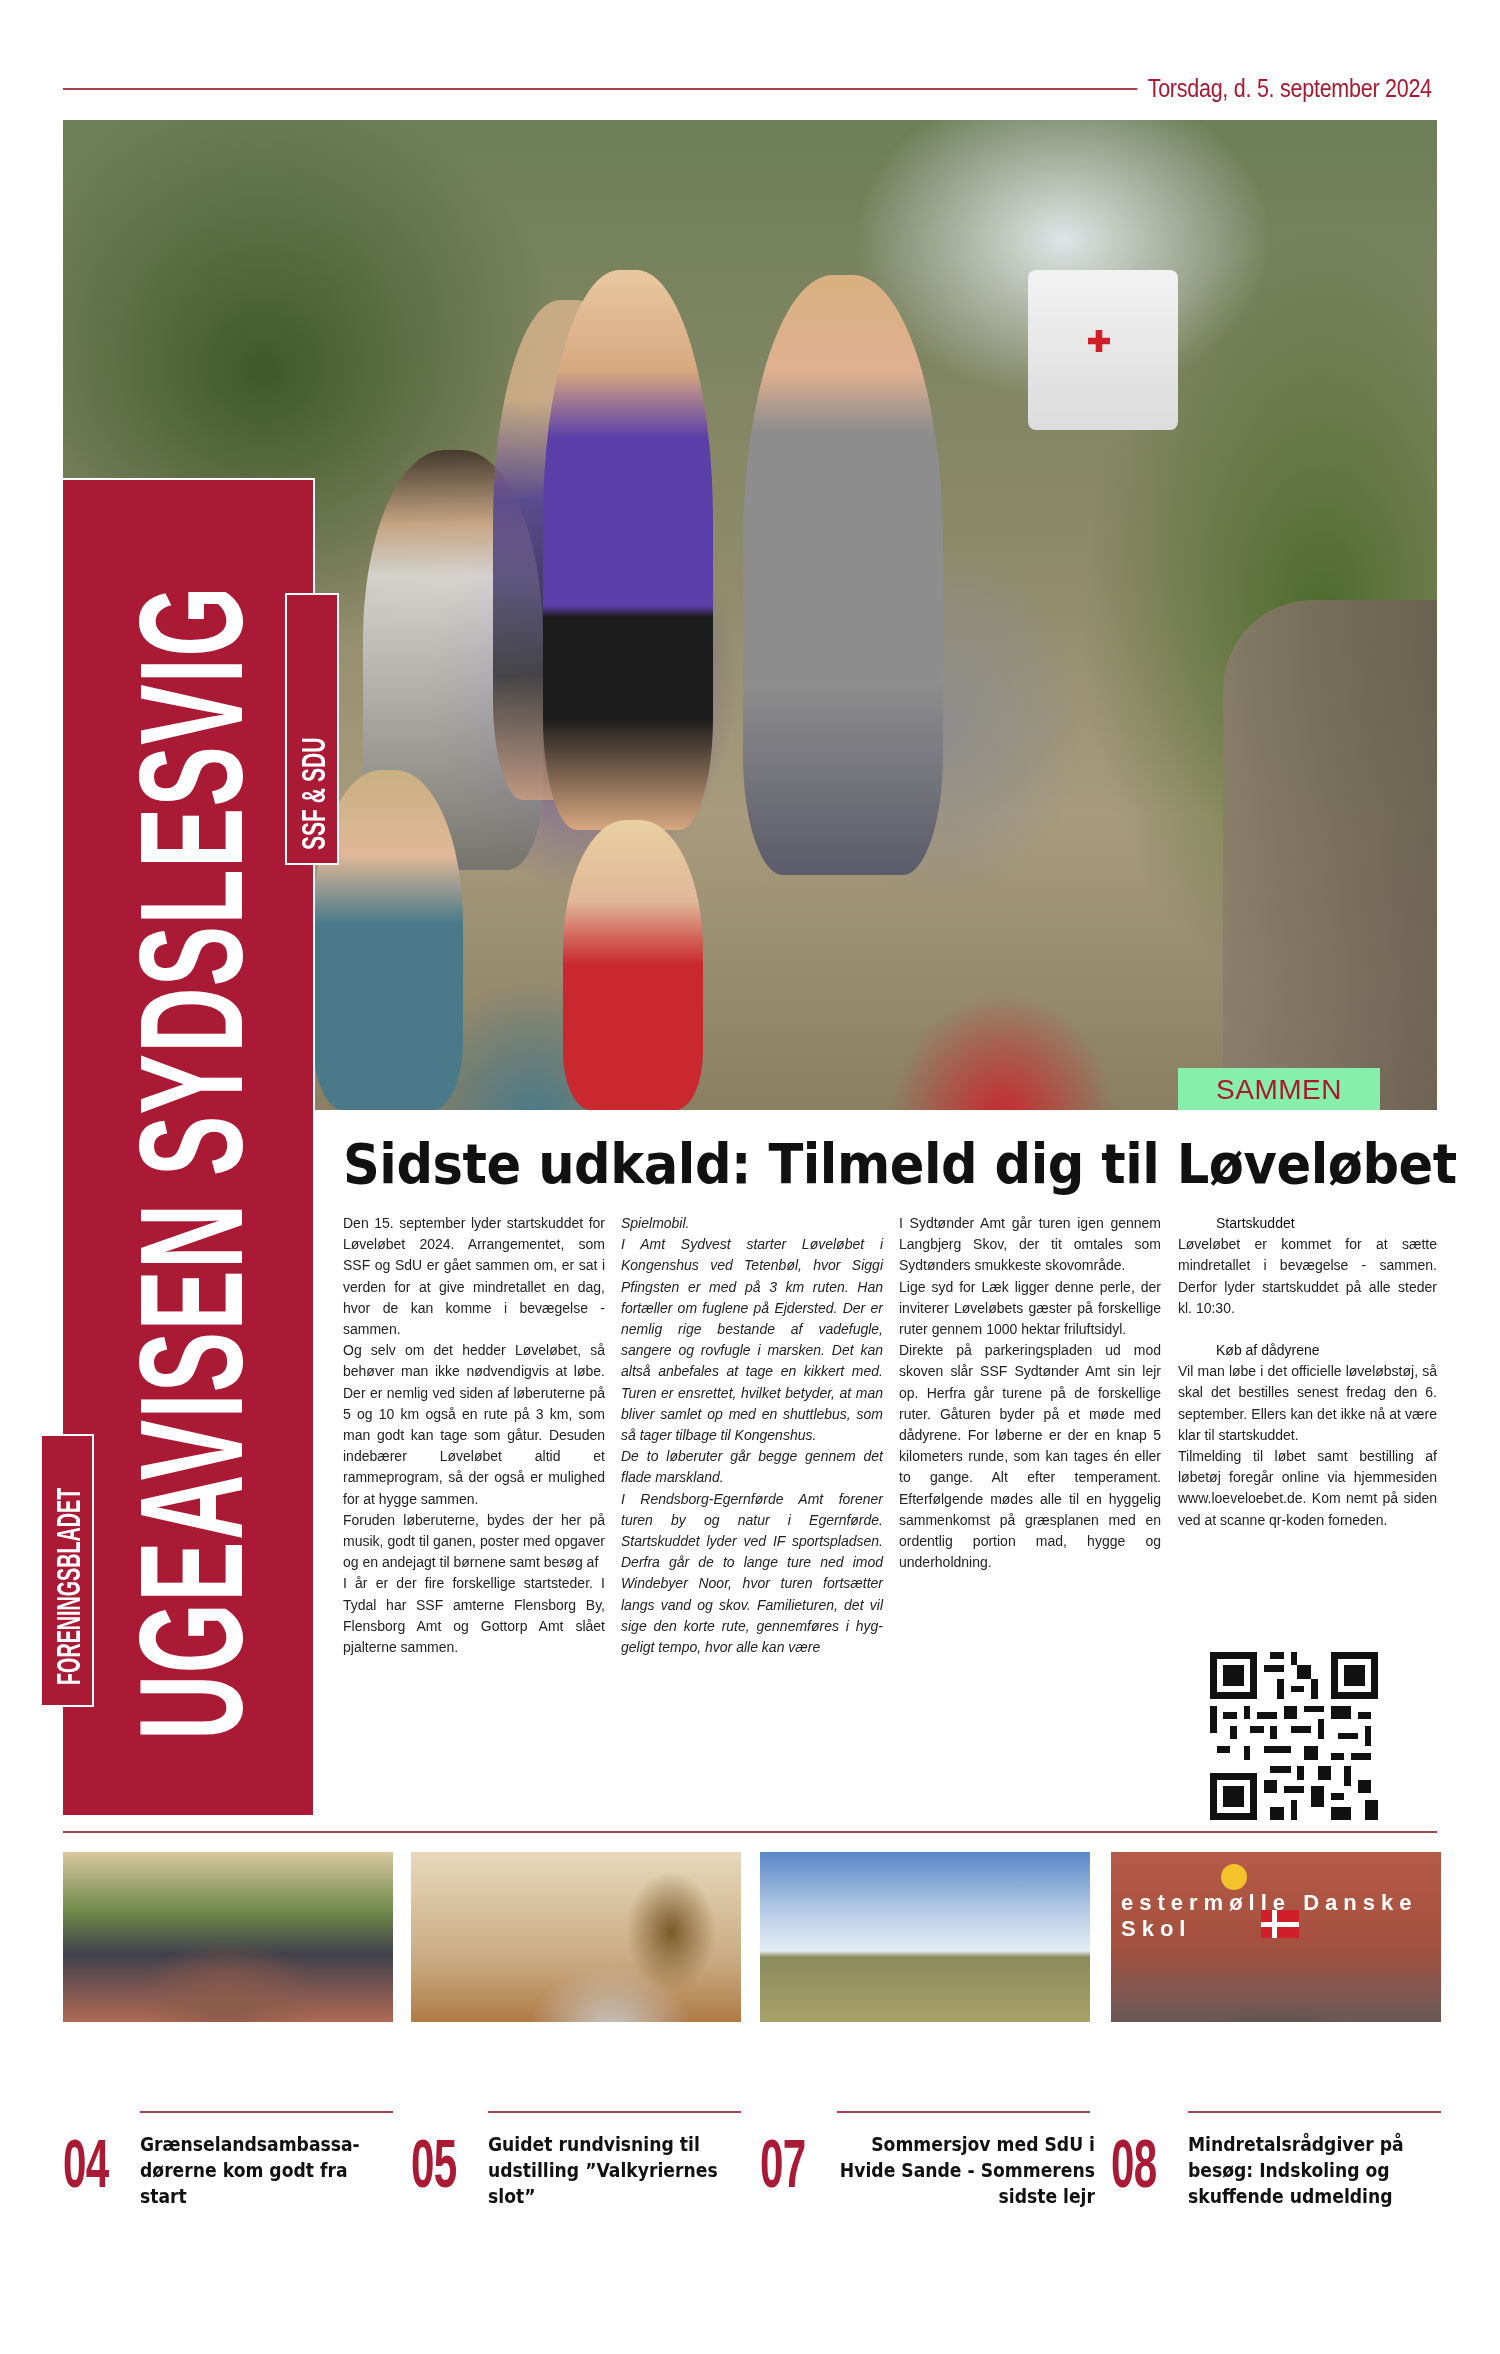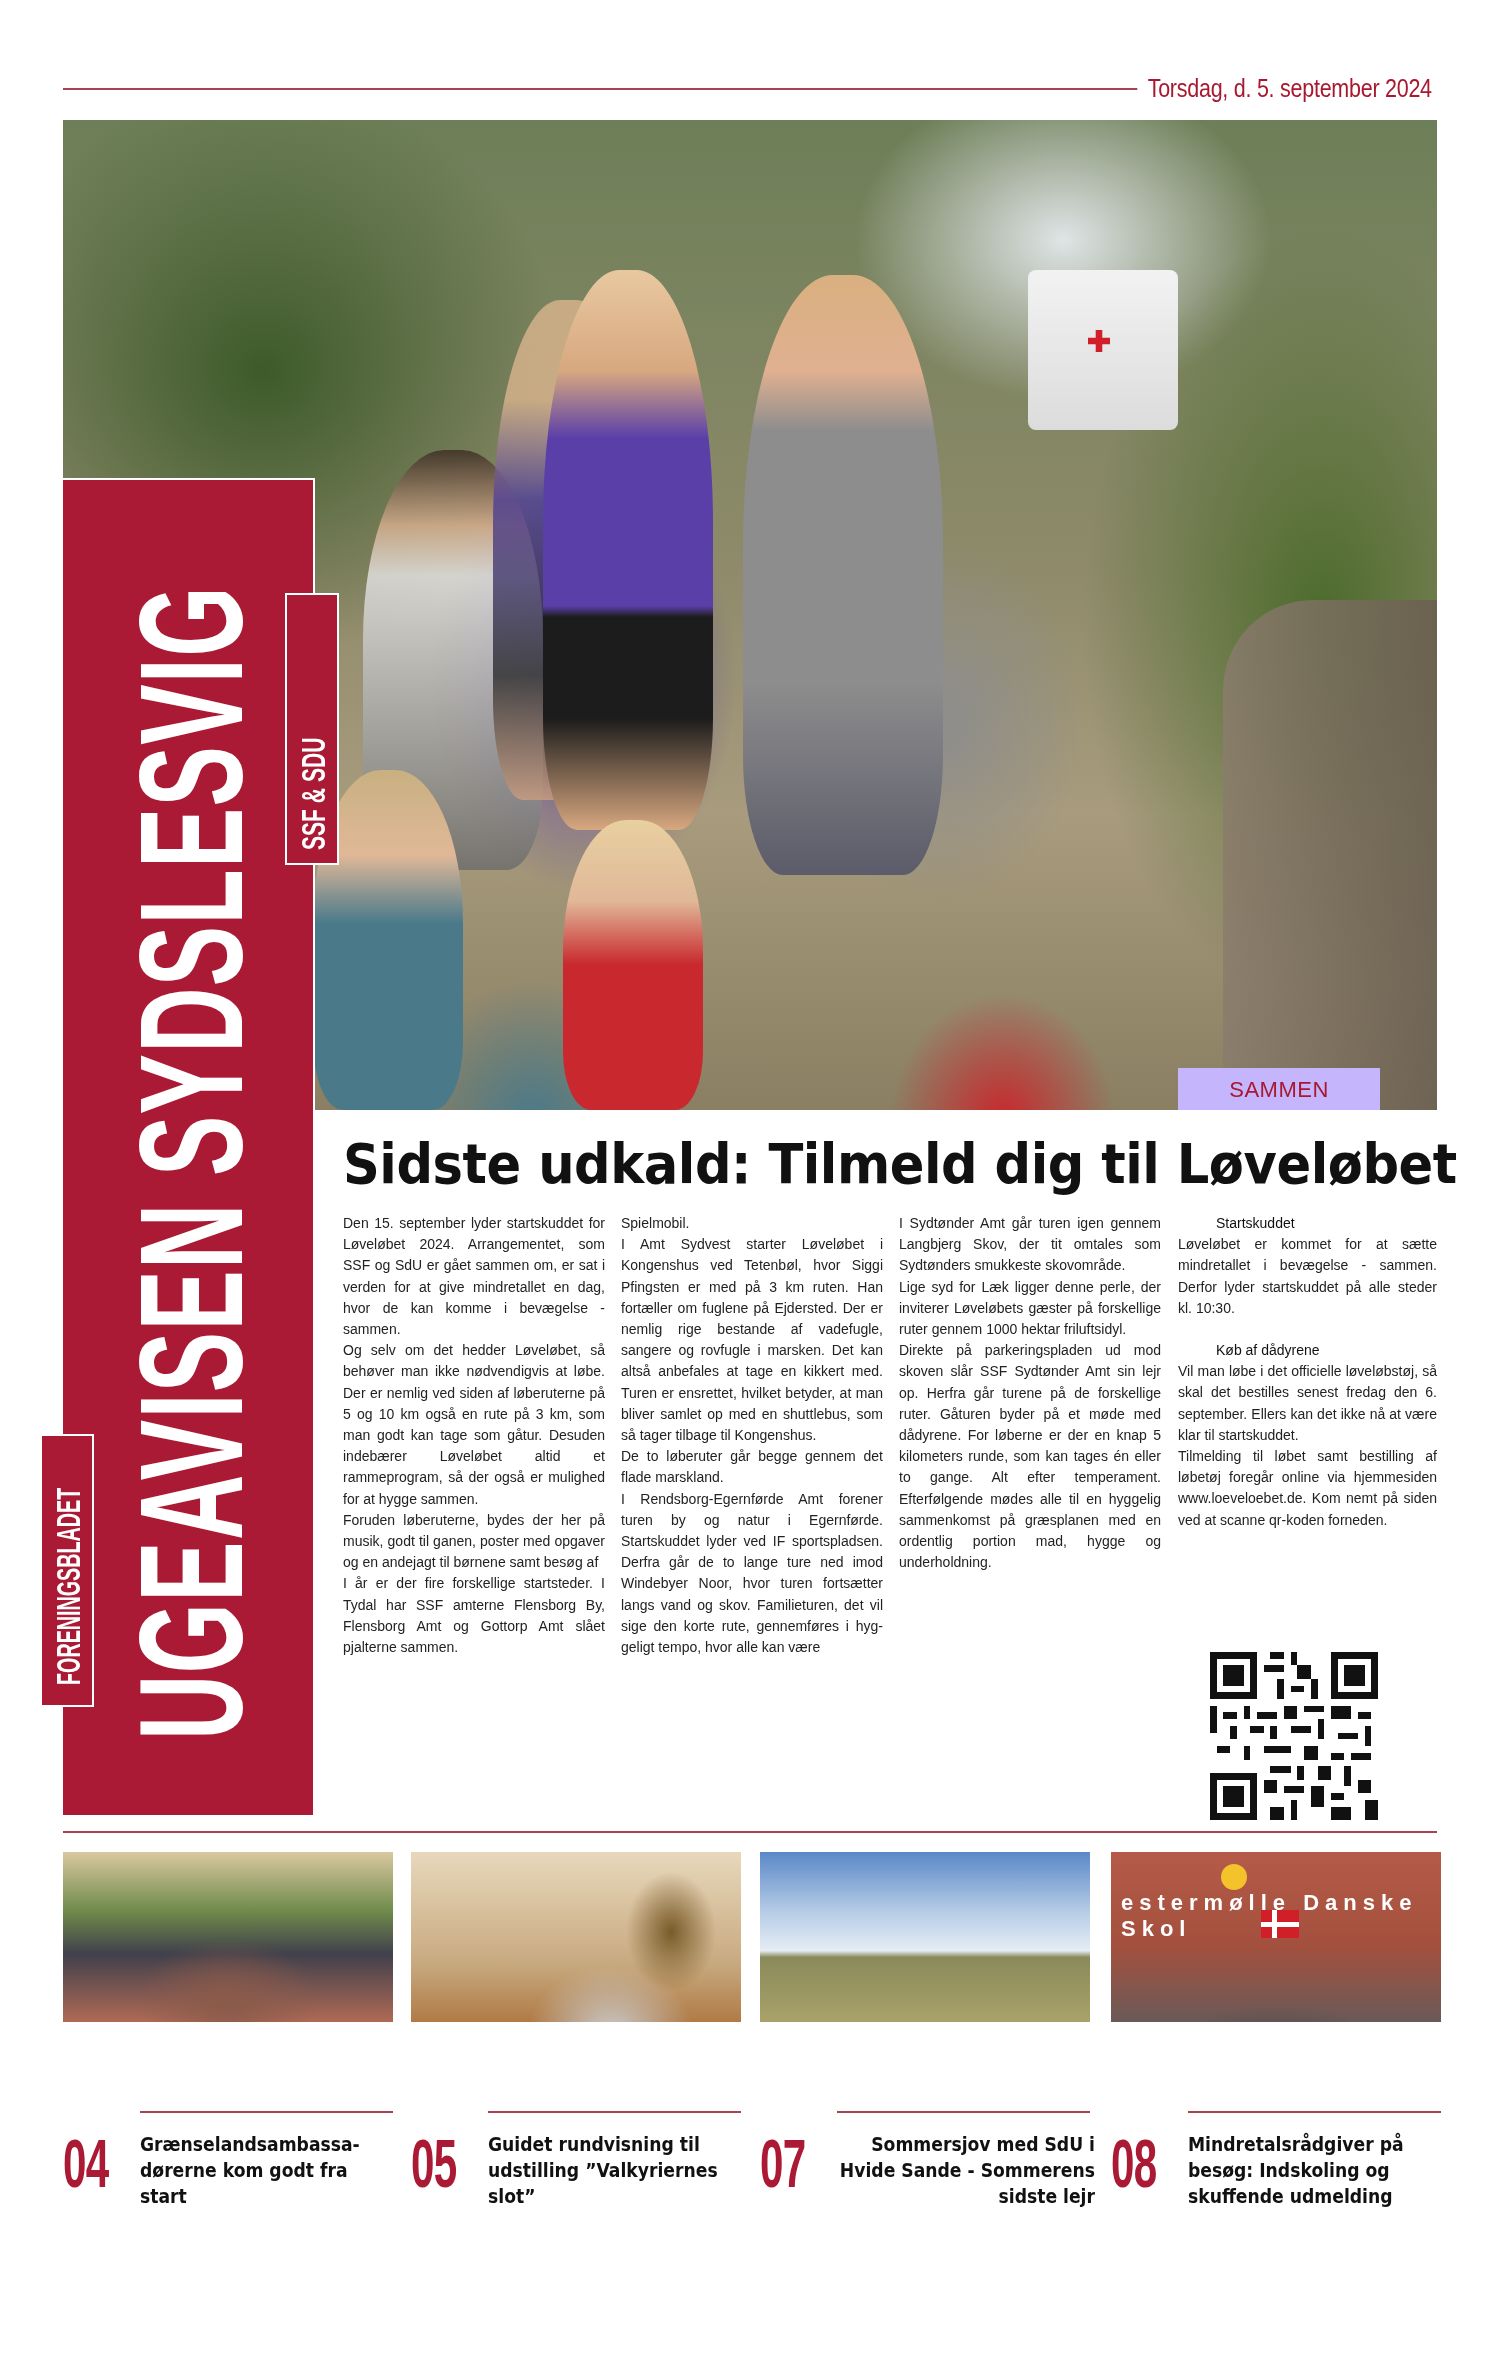--- a/index.html
+++ b/index.html
@@ -26,22 +26,22 @@
               radial-gradient(ellipse 260px 200px at 1000px 120px, #dfe4e6 0%, rgba(223,228,230,0) 80%),
               linear-gradient(180deg, #6d7f58 0%, #8e8a6a 45%, #a89b7e 70%, #8a7f62 100%); }
     .hero-wall { left: 1160px; top: 480px; width: 214px; height: 510px;
                  background: linear-gradient(90deg, #8a7c6c, #6a5e50); border-radius: 90px 0 0 0; opacity: .85; }
     .hero-van { left: 965px; top: 150px; width: 150px; height: 160px;
                 background: linear-gradient(180deg, #f2f2f2, #dcdcdc); border-radius: 8px; }
     .hero-van::after { content: ""; position: absolute; left: 60px; top: 60px; width: 22px; height: 22px;
                        background: #d11f2a; clip-path: polygon(35% 0,65% 0,65% 35%,100% 35%,100% 65%,65% 65%,65% 100%,35% 100%,35% 65%,0 65%,0 35%,35% 35%); }
     .hero-person { border-radius: 45% 45% 20% 20%; }
 
-    .sammen-tag { left: 1178px; top: 1068px; width: 202px; height: 42px; background: #c4b5fd;
-                  color: #a8182f; font-size: 22px; text-align: center; line-height: 44px; letter-spacing: .5px; }
+    .sammen-tag { left: 1178px; top: 1068px; width: 202px; height: 42px; background: #86efac;
+                  color: #a8182f; font-size: 28px; text-align: center; line-height: 44px; letter-spacing: .5px; }
 
     
     .banner { left: 63px; top: 480px; width: 250px; height: 1335px; background: #ab1a34;
               box-shadow: 0 0 0 2px #fff; }
     .banner-title { left: 130px; top: 1740px; width: 1190px; height: 124px;
                     transform-origin: 0 0; transform: rotate(-90deg);
                     color: #ffffff; font-family: "Liberation Sans", sans-serif; font-weight: bold;
                     font-size: 146px; line-height: 124px; white-space: nowrap; letter-spacing: 2px; }
     .banner-title span { display: inline-block; transform: scaleX(0.62); transform-origin: 0 50%; }
     .sub-box { left: 285px; top: 593px; width: 54px; height: 272px; background: #ab1a34;
@@ -58,21 +58,21 @@
     
     .headline { left: 343px; top: 1126px; width: 1100px; font-family: "DejaVu Sans", sans-serif;
                 font-weight: bold; font-size: 55px; line-height: 76px; color: #111; white-space: nowrap;
                 letter-spacing: -0.5px; transform: scaleX(0.93); transform-origin: 0 0; }
 
     
     .col { top: 1213px; width: 262px; font-family: "Liberation Sans", sans-serif; font-size: 14px;
            line-height: 21.2px; color: #222; text-align: justify; hyphens: manual; }
     .col p { margin: 0; }
     .col .sub { font-weight: normal; color: #111; margin-left: 38px; }
-    .c1 { left: 343px; } .c2 { left: 621px; } .c3 { left: 899px; } .c4 { left: 1178px; width: 259px; }
+    .c1 { left: 343px; } .c2 { left: 621px; font-style: italic; } .c3 { left: 899px; } .c4 { left: 1178px; width: 259px; }
     .gap { height: 21px; }
 
     
     .qr { left: 1210px; top: 1652px; width: 168px; height: 168px; }
 
     .divider { left: 63px; top: 1831px; width: 1374px; height: 2px; background: #a8424e; }
 
     
     .thumb { top: 1852px; width: 330px; height: 170px; overflow: hidden; }
     .t1 { left: 63px; background:

